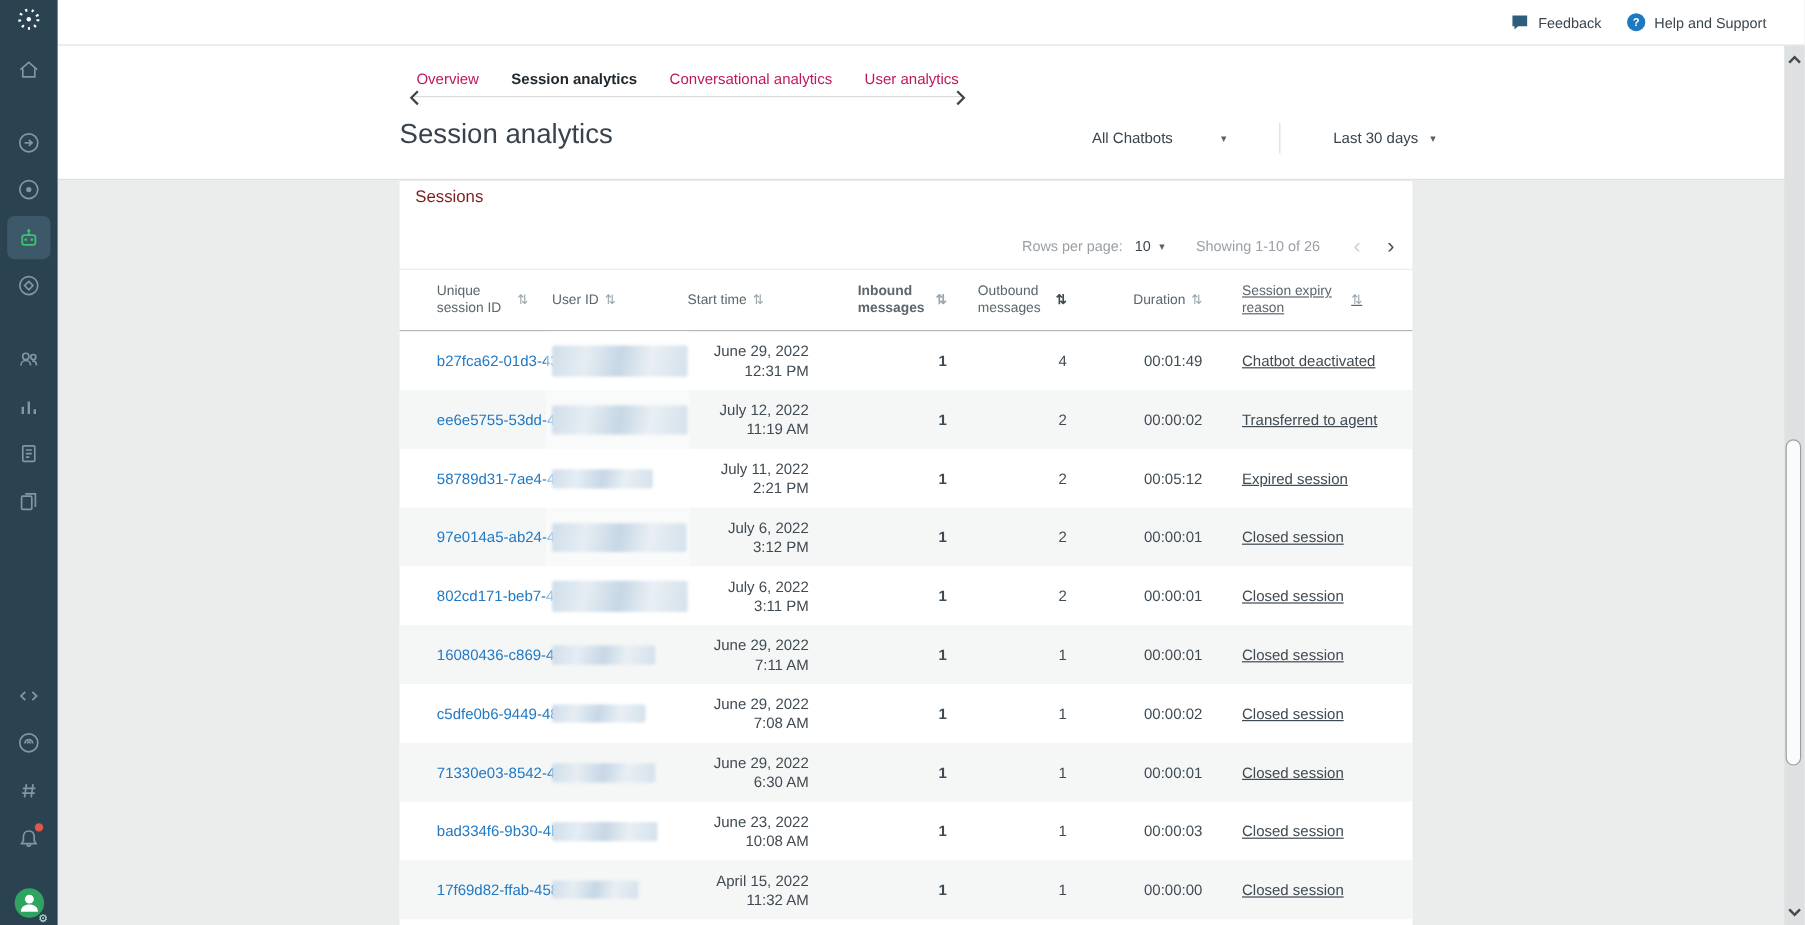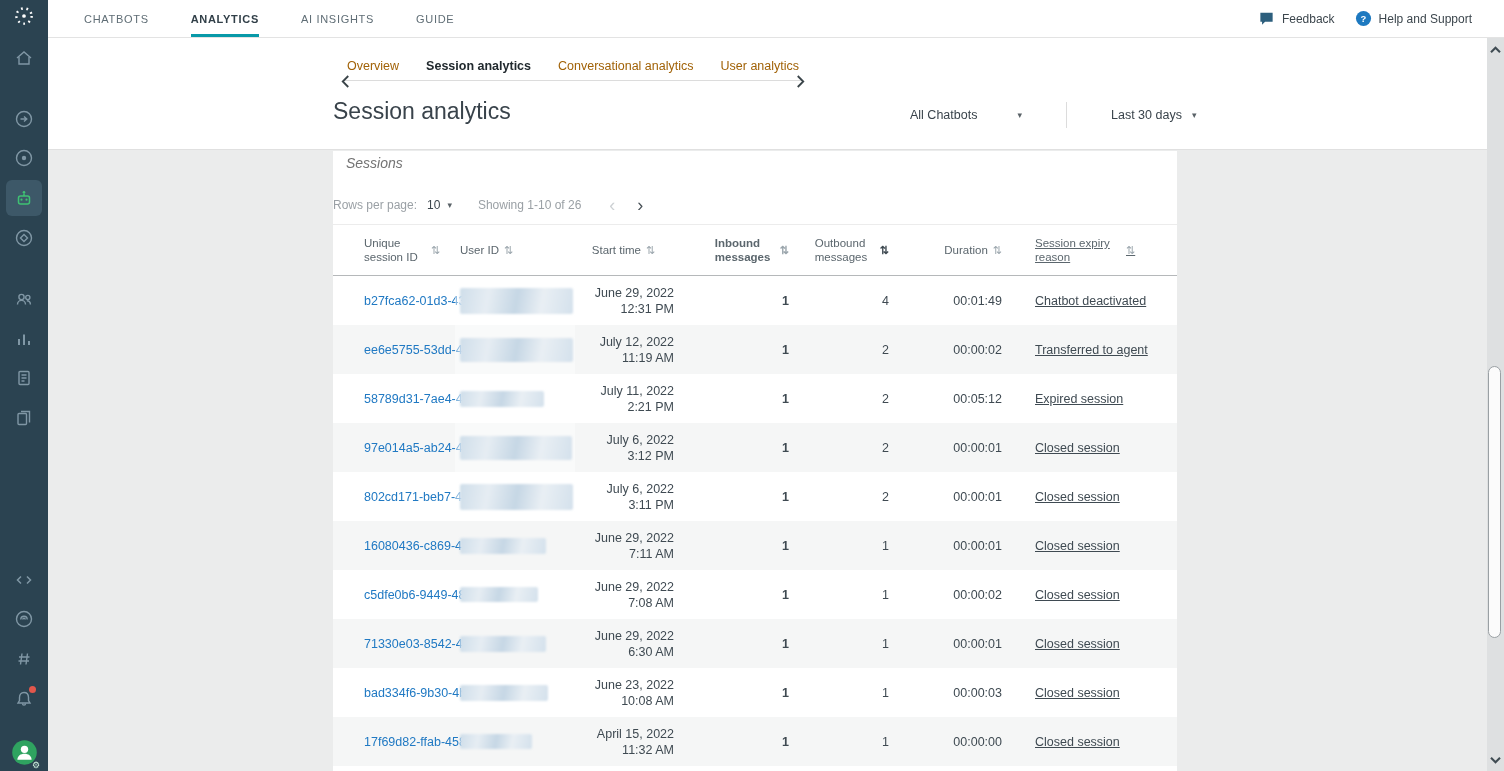--- a/index.html
+++ b/index.html
@@ -25,53 +25,53 @@
   .nav-tab.active { color:#313f48; font-weight:bold; }
   .nav-tab.active::after { content:""; position:absolute; left:0; right:0; bottom:0; height:3px; background:#0899a8; }
   .nav-right { margin-left:auto; margin-right:32px; display:flex; gap:20px; align-items:center; }
   .nav-link { display:flex; align-items:center; gap:7px; font-size:12px; color:#3c464d; cursor:pointer; }
 
   
   .header-band { position:absolute; left:48px; top:38px; width:1439px; height:112px; background:#fff;
                  border-bottom:1px solid #e0e0e0; z-index:2; }
   .subtabs { position:absolute; left:297px; top:14px; height:29px; display:flex; align-items:center; gap:27px;
              border-bottom:1px solid #dcdcdc; padding:0 2px; }
-  .subtab { font-size:12.5px; color:#a16207; cursor:pointer; white-space:nowrap; }
+  .subtab { font-size:12.5px; color:#be185d; cursor:pointer; white-space:nowrap; }
   .subtab.active { color:#21292e; font-weight:bold; }
   .chev { position:absolute; bottom:-9px; cursor:pointer; line-height:0; }
   .chev-l { left:-5px; }
   .chev-r { right:-5px; }
   .page-title { position:absolute; left:285px; top:60px; font-size:23px; font-weight:400; color:#39434b; }
   .filters { position:absolute; left:862px; top:62px; height:30px; display:flex; align-items:center;gap:24px; }
   .dropdown { display:flex; align-items:center; font-size:12.5px; color:#39434b; cursor:pointer; }
   .dd1 { width:112px; justify-content:space-between; }
   .dd2 .caret { margin-left:10px; }
   .caret { font-size:9px; color:#5a6268; }
   .vdiv { width:1px; height:26px; background:#dcdcdc; margin:0 20px; }
 
   
   .bodyarea { position:absolute; left:48px; top:151px; width:1439px; height:620px; background:#ebecec; }
   .card { position:absolute; left:285px; top:0; width:844px; height:620px; background:#fff; }
-  .card-title { padding:4px 0 0 13px; font-size:14px; color:#737373;font-style:italic; }
-
-  .pager { display:flex; align-items:center; padding-right:3px; margin-top:25px;
+  .card-title { padding:4px 0 0 13px; font-size:14px; color:#7f1d1d; }
+
+  .pager { display:flex; align-items:center; justify-content:flex-end; padding-right:15px; margin-top:25px;
            font-size:12px; color:#9aa0a5; }
   .pg-rpp { margin-left:10px; color:#3c464d; display:flex; align-items:center; gap:7px; cursor:pointer; }
   .pg-showing { margin-left:26px; }
   .pg-prev { margin-left:28px; font-size:18px; color:#ccd0d3; line-height:1; cursor:default; }
   .pg-next { margin-left:22px; font-size:18px; color:#4a5258; line-height:1; cursor:pointer; }
 
   
   .thead { display:flex; align-items:center; height:52px; margin-top:10px; padding-left:31px;
            border-top:1px solid #ececec; border-bottom:1px solid #b5b8ba;
            font-size:11.5px; color:#5b666d; line-height:14px; }
   .c { display:flex; align-items:center; flex:none; }
   .c-id { width:96px; }
   .c-user { width:113px; }
-  .c-start { width:113px; justify-content:center; padding-right:12px; }
+  .c-start { width:113px; justify-content:flex-start; padding-right:12px; }
   .c-in  { width:115px; justify-content:flex-end; padding-right:12px;font-weight:bold; }
   .c-out { width:100px; justify-content:flex-end; padding-right:12px; }
   .c-dur { width:113px; justify-content:flex-end; padding-right:12px; }
   .c-reason { margin-left:21px; flex:1 1 auto;text-decoration:underline; }
   .th { gap:5px; cursor:pointer; }
   .hl { display:inline-block; text-align:left; }
   .w62 { max-width:62px; } .w60 { max-width:60px; } .w86 { max-width:86px; }
   .sort { font-size:11px; color:#9aa5ac; }
   .sort.active { color:#3f4a52; font-weight:bold; }
 
@@ -192,26 +192,20 @@
       <svg width="27" height="27" viewBox="0 0 22 22">
           <circle cx="11" cy="11" r="10" fill="#2fa360"></circle>
           <circle cx="11" cy="8.4" r="3" fill="#ffffff"></circle>
           <path d="M5.2 17 c0-3.2 2.7-4.9 5.8-4.9 s5.8 1.7 5.8 4.9" fill="#ffffff"></path>
         </svg>
       <span class="sb-gear">⚙</span>
     </div>
   </aside>
 
   <header class="topnav">
-    <nav class="nav-tabs">
-      <a class="nav-tab">CHATBOTS</a>
-      <a class="nav-tab active">ANALYTICS</a>
-      <a class="nav-tab">AI INSIGHTS</a>
-      <a class="nav-tab">GUIDE</a>
-    </nav>
     <div class="nav-right">
       <div class="nav-link">
         <span style="line-height:0">
           <svg width="17" height="17" viewBox="0 0 18 18">
               <path d="M2.5 3 h13 v9.5 h-8 l-3.2 3 v-3 h-1.8 Z" fill="#2d5f7d"></path>
             </svg>
         </span>
         <span>Feedback</span>
       </div>
       <div class="nav-link">

